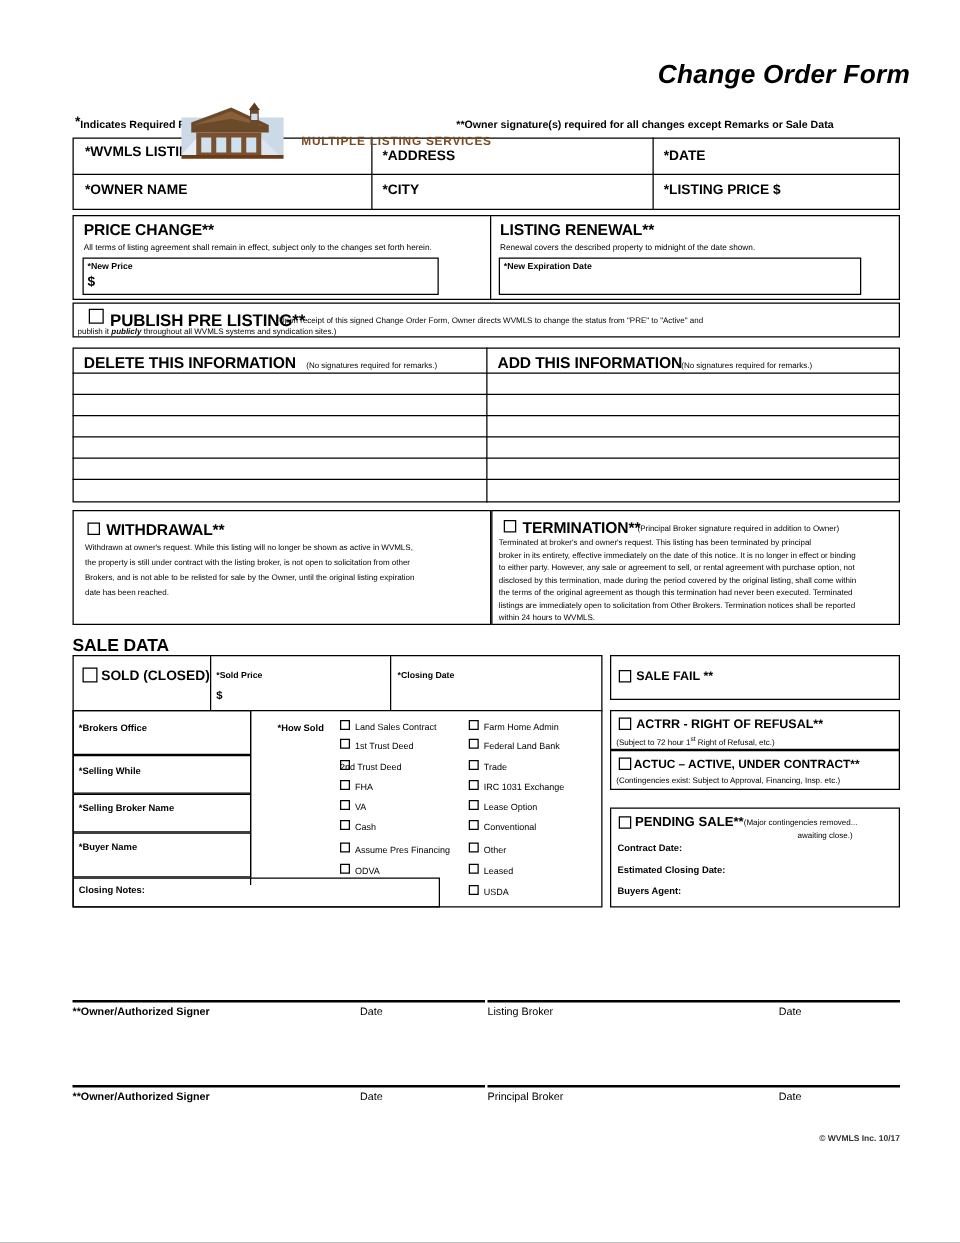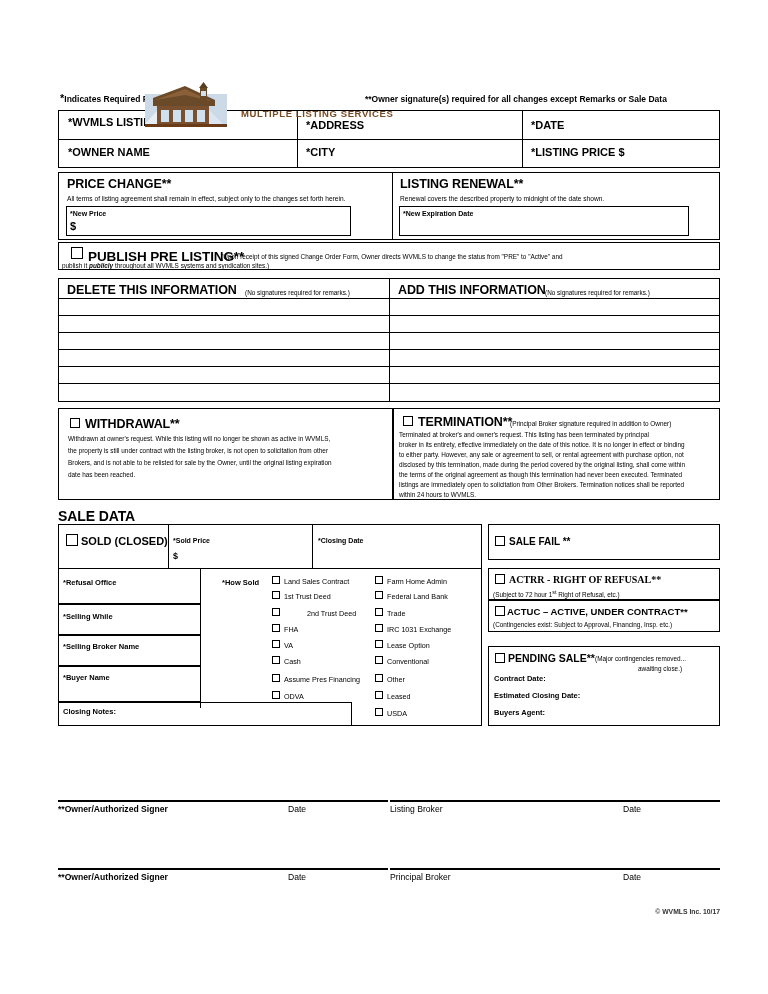--- a/index.html
+++ b/index.html
@@ -188,20 +188,21 @@
     position: absolute;
     font-size: 11px;
     font-weight: bold;
   }
 </style>
 </head>
 <body>
 
 <div class="page">
 
+  <div class="doc-title">Change Order Form</div>
 
   <div class="req-row">
     <div class="req-left"><span class="star">*</span><span>Indicates Required Field</span></div>
     <div class="req-right">**Owner signature(s) required for all changes except Remarks or Sale Data</div>
   </div>
 
   <div class="logo">
     <svg class="logo-art" viewBox="0 0 82 50">
       <rect x="0" y="14" width="82" height="30" fill="#ccd9e6"></rect>
       <path d="M0 44 L20 22 L40 44 Z" fill="#e8eef5"></path>
@@ -321,42 +322,42 @@
   <div class="cell-label" style="left:81px; top:535px;">SOLD (CLOSED)</div>
   <div class="small-lab" style="left:173px; top:537px;">*Sold Price</div>
   <div class="dollar" style="left:173px; top:551px; font-size:9px;">$</div>
   <div style="position:absolute;left:180px;top:548px;width:126px;height:16px;"></div>
   <div class="small-lab" style="left:318px; top:537px;">*Closing Date</div>
   <div style="position:absolute;left:318px;top:548px;width:158px;height:16px;"></div>
 
   <div class="vline" style="left:200px; top:568px; height:140px;"></div>
 
   <div class="box" style="left:58px; top:568px; width:143px; height:36px;"></div>
-  <div class="small-lab" style="left:63px; top:578px; font-size:7.5px;">*Refusal Office</div>
+  <div class="small-lab" style="left:63px; top:578px; font-size:7.5px;">*Brokers Office</div>
 
   <div class="box" style="left:58px; top:604px; width:143px; height:31px;"></div>
   <div class="small-lab" style="left:63px; top:612px; font-size:7.5px;">*Selling While</div>
 
   <div class="box" style="left:58px; top:635px; width:143px; height:31px;"></div>
   <div class="small-lab" style="left:63px; top:642px; font-size:7.5px;">*Selling Broker Name</div>
 
   <div class="box" style="left:58px; top:666px; width:143px; height:36px;"></div>
   <div class="small-lab" style="left:63px; top:673px; font-size:7.5px;">*Buyer Name</div>
 
   <div class="box" style="left:58px; top:702px; width:294px; height:24px;"></div>
   <div class="small-lab" style="left:63px; top:707px; font-size:7.5px;">Closing Notes:</div>
 
   <div class="small-lab" style="left:222px; top:578px; font-size:7.5px;">*How Sold</div>
 
   <div class="cb cb-sm" style="left:272px; top:576px;"></div>
   <div class="hs-item" style="left:284px; top:577px;">Land Sales Contract</div>
   <div class="cb cb-sm" style="left:272px; top:591px;"></div>
   <div class="hs-item" style="left:284px; top:592px;">1st Trust Deed</div>
   <div class="cb cb-sm" style="left:272px; top:608px;"></div>
-  <div class="hs-item" style="left:272px; top:609px;padding-left:35px;">2nd Trust Deed</div>
+  <div class="hs-item" style="left:272px; top:609px;">2nd Trust Deed</div>
   <div class="cb cb-sm" style="left:272px; top:624px;"></div>
   <div class="hs-item" style="left:284px; top:625px;">FHA</div>
   <div class="cb cb-sm" style="left:272px; top:640px;"></div>
   <div class="hs-item" style="left:284px; top:641px;">VA</div>
   <div class="cb cb-sm" style="left:272px; top:656px;"></div>
   <div class="hs-item" style="left:284px; top:657px;">Cash</div>
   <div class="cb cb-sm" style="left:272px; top:674px;"></div>
   <div class="hs-item" style="left:284px; top:675px;">Assume Pres Financing</div>
   <div class="cb cb-sm" style="left:272px; top:691px;"></div>
   <div class="hs-item" style="left:284px; top:692px;">ODVA</div>
@@ -379,21 +380,21 @@
   <div class="hs-item" style="left:387px; top:692px;">Leased</div>
   <div class="cb cb-sm" style="left:375px; top:708px;"></div>
   <div class="hs-item" style="left:387px; top:709px;">USDA</div>
 
   <div class="box" style="left:488px; top:524px; width:232px; height:36px;"></div>
   <div class="cb cb-md" style="left:495px; top:536px;"></div>
   <div class="cell-label" style="left:509px; top:536px; font-size:10px;text-align:right;">SALE FAIL **</div>
 
   <div class="box" style="left:488px; top:568px; width:232px; height:32px;"></div>
   <div class="cb cb-md" style="left:495px; top:574px;"></div>
-  <div class="cell-label" style="left:509px; top:574px; font-size:10px;font-family:Liberation Serif, serif;">ACTRR - RIGHT OF REFUSAL**</div>
+  <div class="cell-label" style="left:509px; top:574px; font-size:10px;">ACTRR - RIGHT OF REFUSAL**</div>
   <div class="tiny" style="left:493px; top:588px;"><span>(Subject to 72 hour 1</span><sup>st</sup><span> Right of Refusal, etc.)</span></div>
 
   <div class="box" style="left:488px; top:600px; width:232px; height:32px;"></div>
   <div class="cb cb-md" style="left:495px; top:606px;"></div>
   <div class="cell-label" style="left:507px; top:606px; font-size:9.5px;">ACTUC – ACTIVE, UNDER CONTRACT**</div>
   <div class="tiny" style="left:493px; top:620px;">(Contingencies exist: Subject to Approval, Financing, Insp. etc.)</div>
 
   <div class="box" style="left:488px; top:646px; width:232px; height:80px;"></div>
   <div class="cb cb-md" style="left:495px; top:653px;"></div>
   <div class="cell-label" style="left:508px; top:652px; font-size:10.5px;">PENDING SALE**</div>

